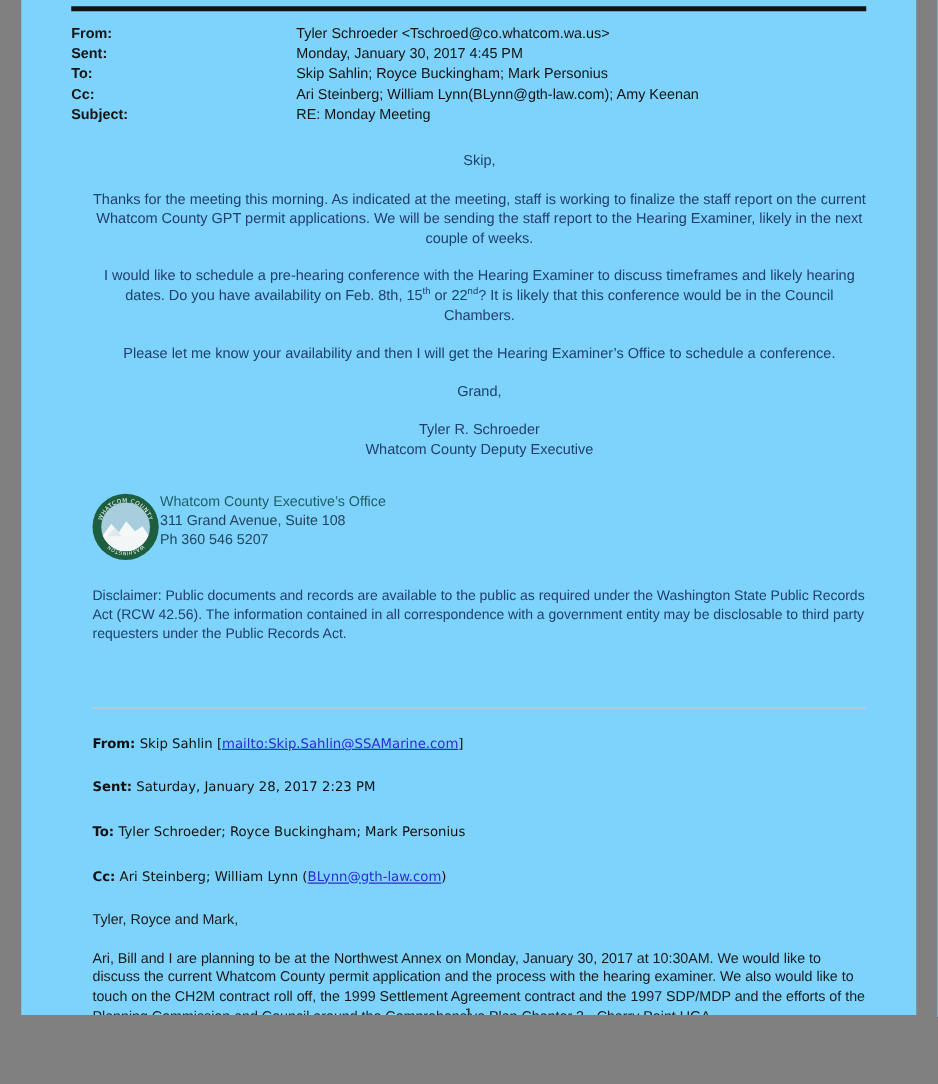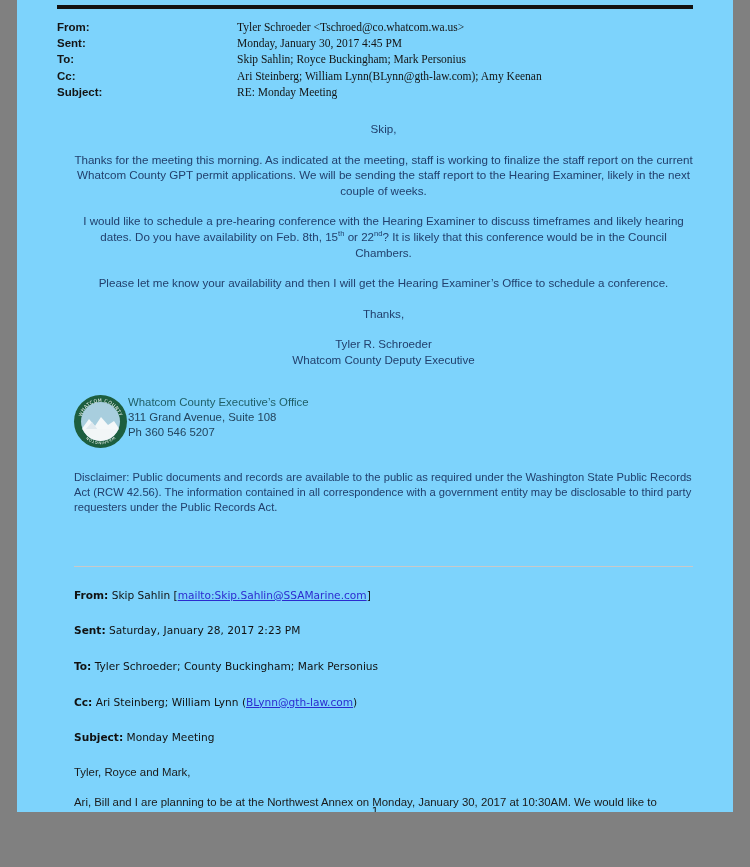--- a/index.html
+++ b/index.html
@@ -49,21 +49,20 @@
     line-height: 15.2px;
     color: #141414;
   }
   .hdr-label {
     width: 180px;
     font-weight: bold;
   }
   .hdr-value {
     font-weight: normal;
     white-space: nowrap;
-    font-family: Liberation Serif, serif;
   }
   
   .body-main {
     color: #22406d;
     font-size: 11.6px;
     line-height: 15.6px;
     padding-left: 17px;
     padding-top: 16px;
     text-align: center;
   }
@@ -221,21 +220,21 @@
         <td class="hdr-value">RE: Monday Meeting</td>
       </tr>
     </tbody>
       </table>
 
     <div class="body-main">
       <p>Skip,</p>
       <p>Thanks for the meeting this morning.  As indicated at the meeting, staff is working to finalize the staff report on the current Whatcom County GPT permit applications.  We will be sending the staff report to the Hearing Examiner, likely in the next couple of weeks.</p>
       <p><span>I would like to schedule a pre-hearing conference with the Hearing Examiner to discuss timeframes and likely hearing dates. Do you have availability on Feb. 8th, 15</span><sup>th</sup><span> or 22</span><sup>nd</sup><span>? It is likely that this conference would be in the Council Chambers.</span></p>
       <p>Please let me know your availability and then I will get the Hearing Examiner’s Office to schedule a conference.</p>
-      <p>Thanks,</p>
+      <p>Grand,</p>
       <p class="sig-name tight">Tyler R. Schroeder</p>
       <p class="sig-title tight">Whatcom County Deputy Executive</p>
     </div>
 
     <div class="sigblock">
       <div class="seal">
         <div class="inner">
           <svg class="mtn" viewBox="0 0 39 15" preserveAspectRatio="none">
             <polygon points="0,15 8,4 14,11 20,2 27,10 33,6 39,15" fill="#f4f8f9"></polygon>
             <polygon points="4,15 11,7 17,15" fill="#dfe9ee"></polygon>
@@ -262,23 +261,22 @@
       </div>
     </div>
 
     <div class="disclaimer">Disclaimer: Public documents and records are available to the public as required under the Washington State Public Records Act (RCW 42.56). The information contained in all correspondence with a government entity may be disclosable to third party requesters under the Public Records Act.</div>
 
     <div class="quote-rule"></div>
 
     <div class="qhdr">
       <div><b>From:</b> <span>Skip Sahlin [</span><a class="qlink" href="#">mailto:Skip.Sahlin@SSAMarine.com</a><span>]</span></div>
       <div><b>Sent:</b> <span>Saturday, January 28, 2017 2:23 PM</span></div>
-      <div><b>To:</b> <span>Tyler Schroeder; County Buckingham; Mark Personius</span></div>
+      <div><b>To:</b> <span>Tyler Schroeder; Royce Buckingham; Mark Personius</span></div>
       <div><b>Cc:</b> <span>Ari Steinberg; William Lynn (</span><a class="qlink" href="#">BLynn@gth-law.com</a><span>)</span></div>
-      <div><b>Subject:</b> <span>Monday Meeting</span></div>
     </div>
 
     <div class="qbody">
       <p>Tyler, Royce and Mark,</p>
       <p>Ari, Bill and I are planning to be at the Northwest Annex on Monday, January 30, 2017 at 10:30AM.  We would like to discuss the current Whatcom County permit application and the process with the hearing examiner.  We also would like to touch on the CH2M contract roll off, the 1999 Settlement Agreement contract and the 1997 SDP/MDP and the efforts of the Planning Commission and Council around the Comprehensive Plan Chapter 2 - Cherry Point UGA.</p>
       <p>Look forward to seeing you on Monday.</p>
     </div>
 
   </div>
 

